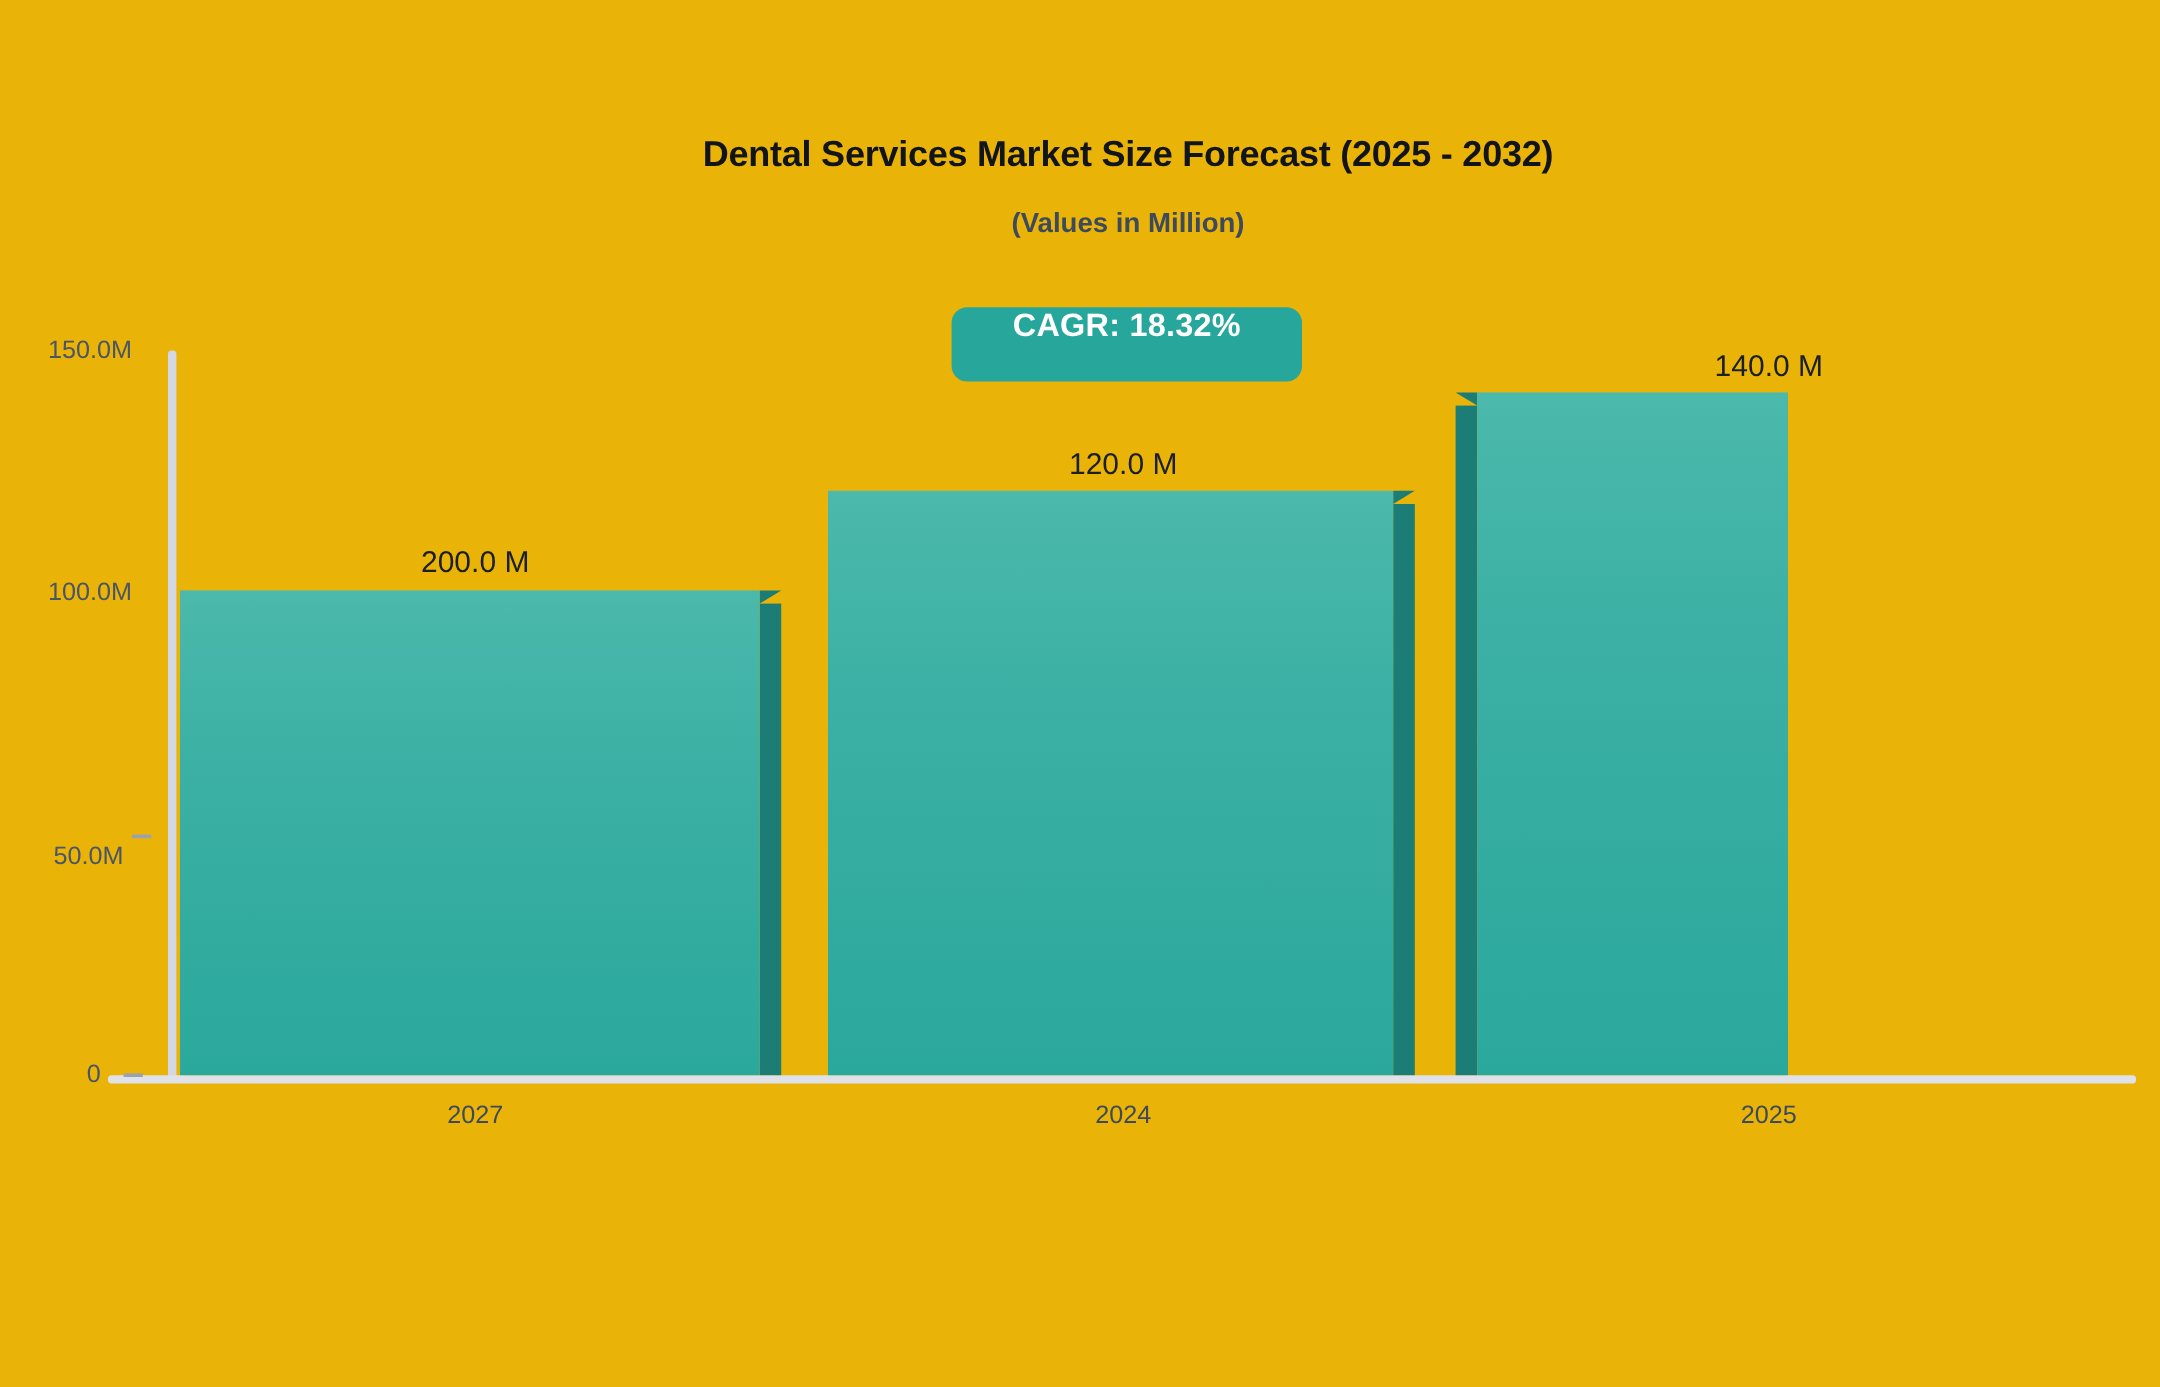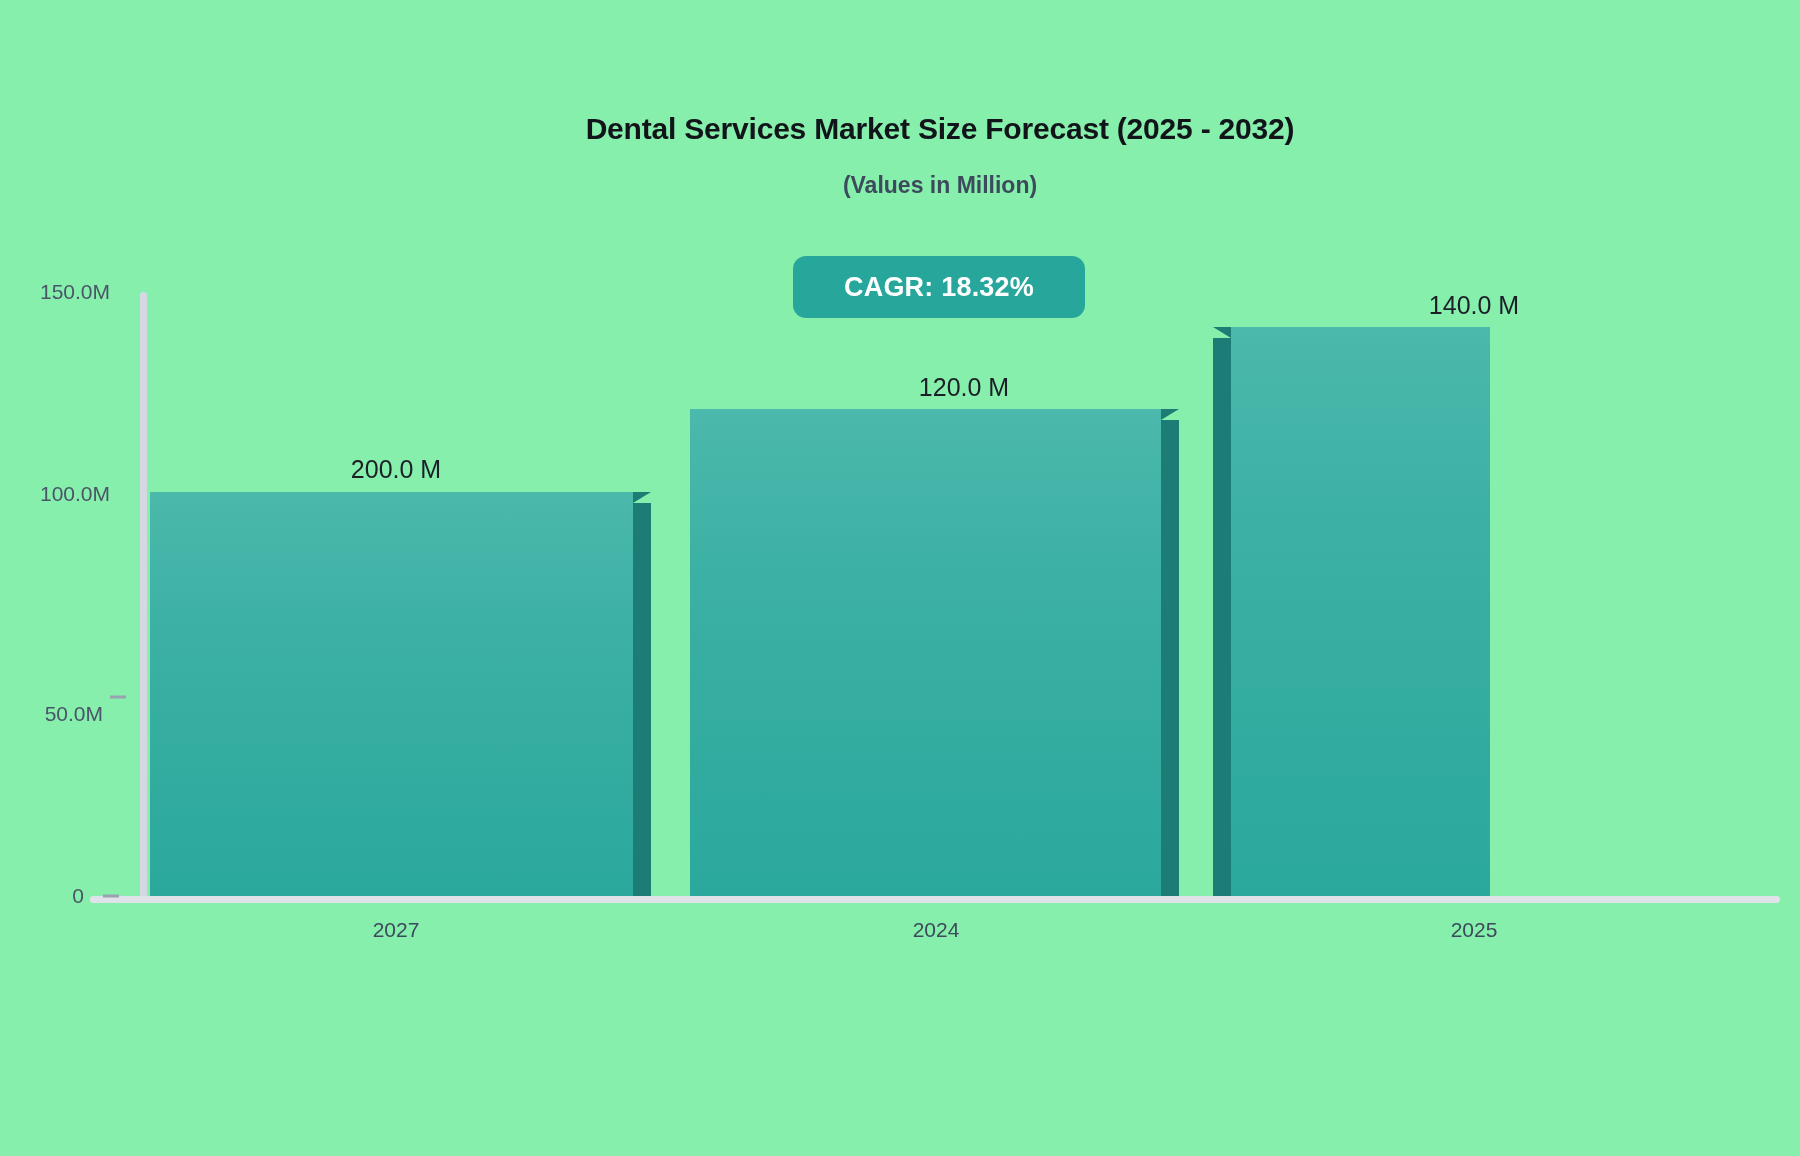--- a/index.html
+++ b/index.html
@@ -9,21 +9,21 @@
     height: 1156px;
     background: #ffffff;
     font-family: "Liberation Sans", sans-serif;
     overflow: hidden;
   }
 
   #page {
     position: relative;
     width: 1800px;
     height: 1156px;
-    background: #86efac;
+    background: #eab308;
   }
 
   
   #chart-title {
     position: absolute;
     left: 0;
     top: 112px;
     width: 1880px;
     text-align: center;
     font-size: 30px;
@@ -48,21 +48,20 @@
   
   #cagr-badge {
     position: absolute;
     left: 793px;
     top: 256px;
     width: 292px;
     height: 62px;
     background: #27a79b;
     border-radius: 13px;
     display: flex;
-    align-items: center;
     justify-content: center;
   }
   #cagr-badge-label {
     font-size: 27px;
     font-weight: bold;
     color: #ffffff;
     white-space: nowrap;
     letter-spacing: 0.2px;
   }
 
@@ -229,21 +228,21 @@
     <div class="x-tick-label" style="left:396px; top:918px;">2027</div>
 
     <div class="bar-group">
       <div class="bar-side-right" style="left:1161px; top:420px; width:18px; height:476px;"></div>
       <div class="bar-bevel-right" style="left:1161px; top:409px;
                   border-width:11px 18px 0 0;
                   border-color:#1b7d76 transparent transparent transparent;"></div>
       <div class="bar-face" style="left:690px; top:409px; width:471px; height:487px;"></div>
     </div>
 
-    <div class="bar-value-label" style="left:964px; top:373px;">120.0 M</div>
+    <div class="bar-value-label" style="left:936px; top:373px;">120.0 M</div>
 
     <div class="x-tick-label" style="left:936px; top:918px;text-align:center;">2024</div>
 
     <div class="bar-group">
 
       <div class="bar-side-left" style="left:1213px; top:338px; width:18px; height:558px;"></div>
       <div class="bar-bevel-left" style="left:1213px; top:327px;
                   border-width:0 18px 11px 0;
                   border-color:transparent #1b7d76 transparent transparent;"></div>
       <div class="bar-face" style="left:1231px; top:327px; width:259px; height:569px;"></div>

